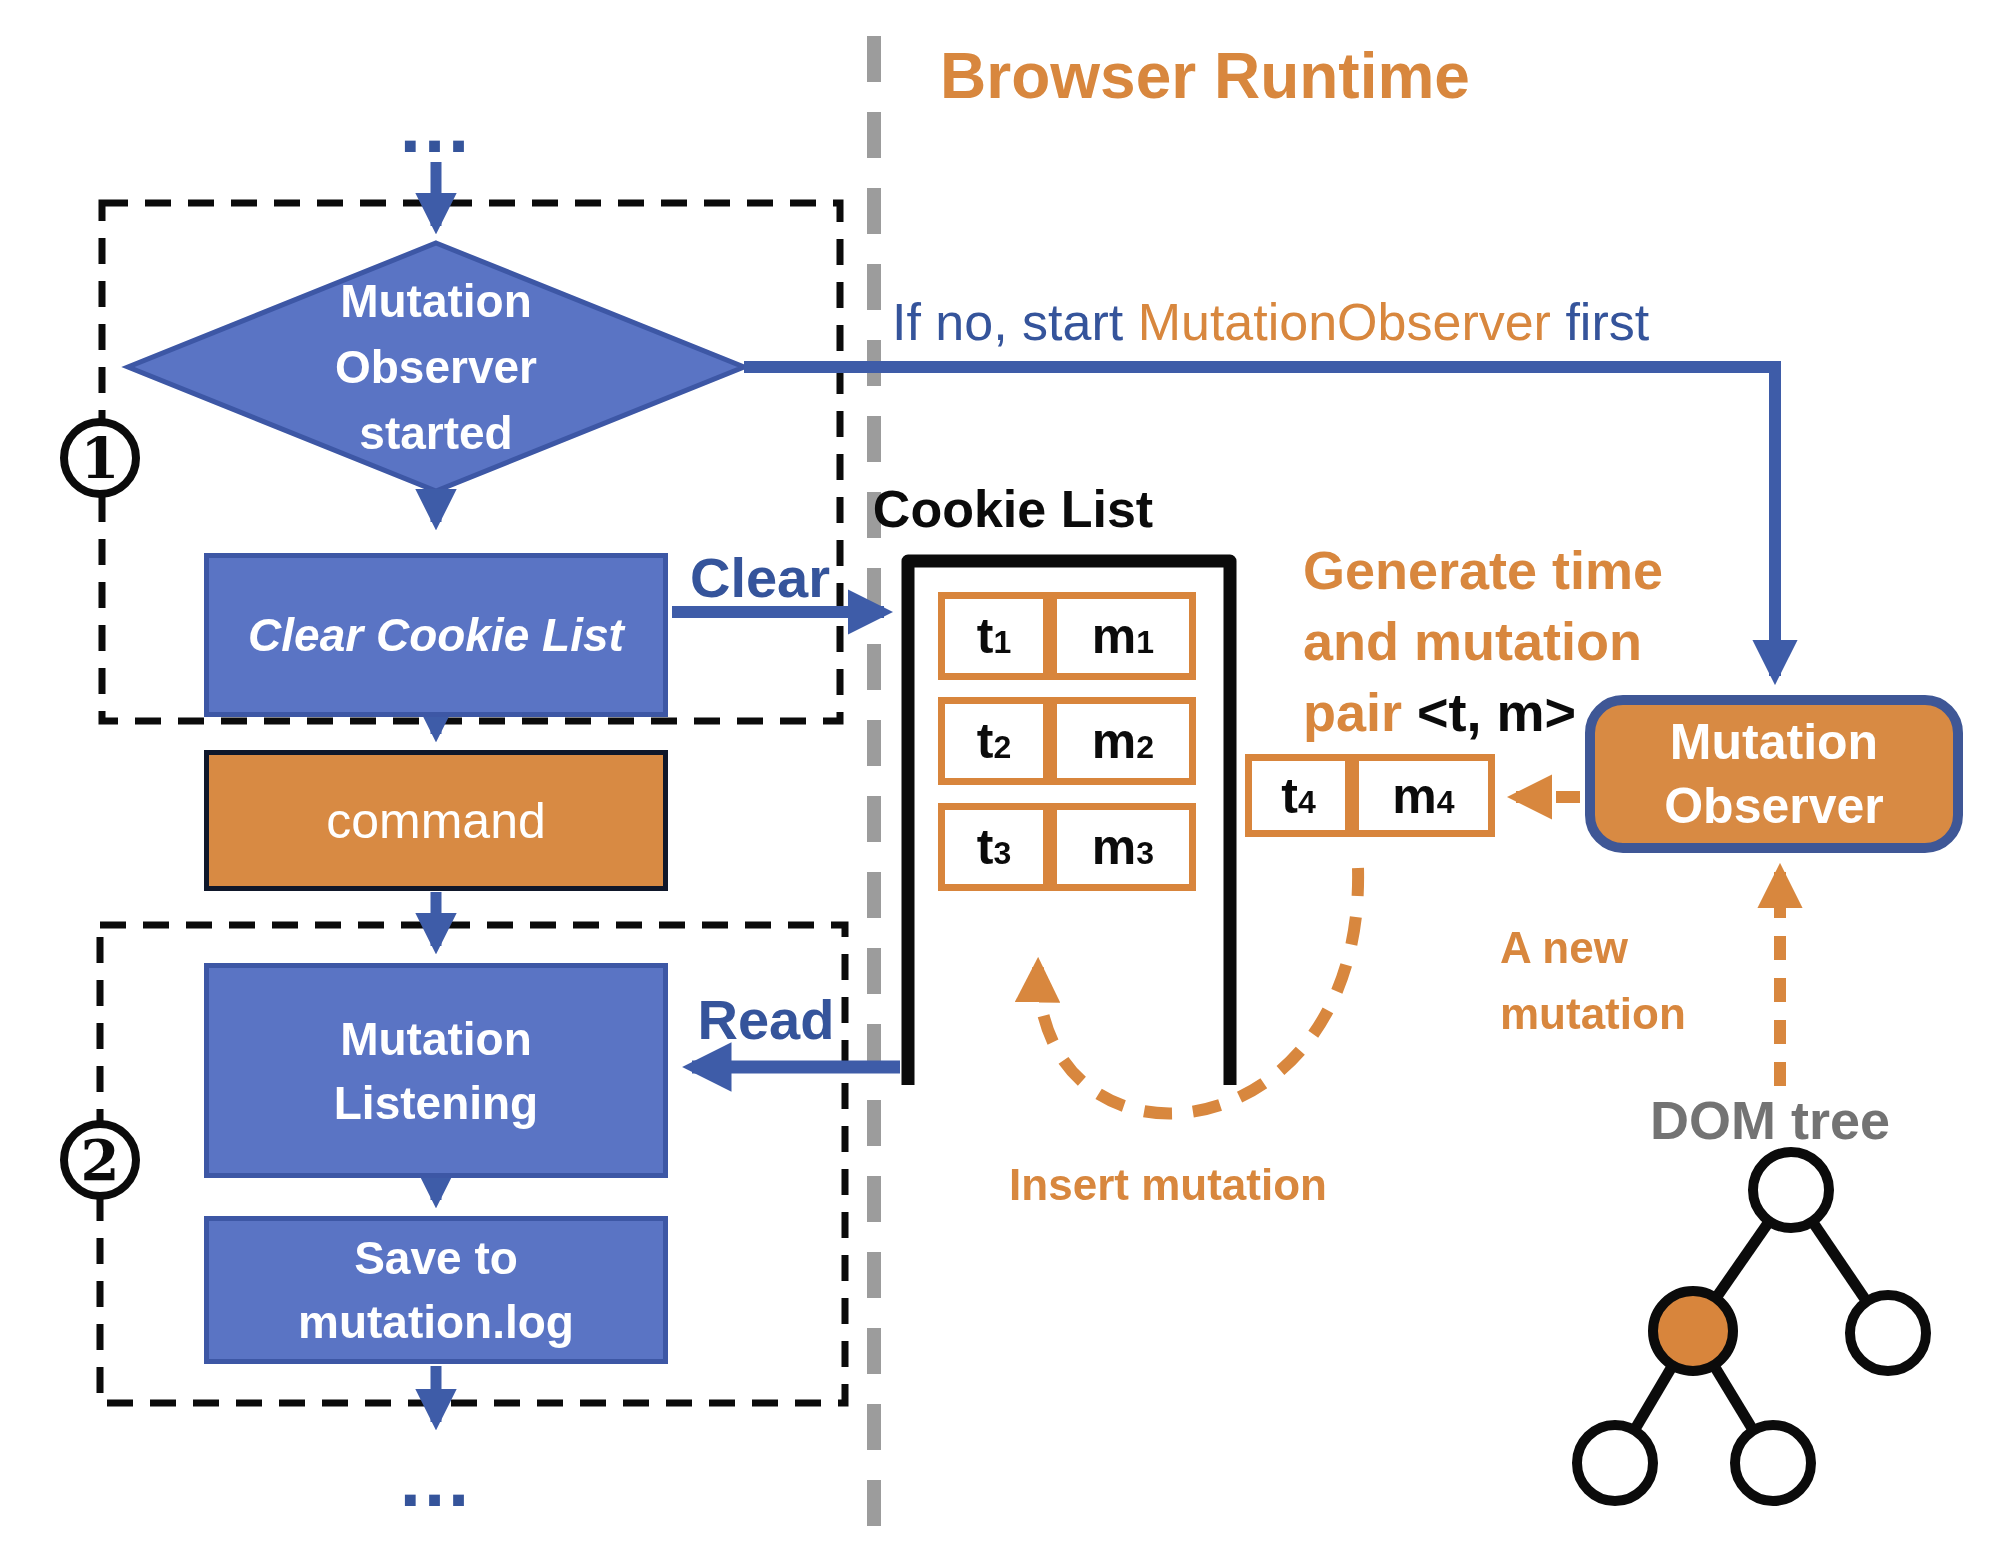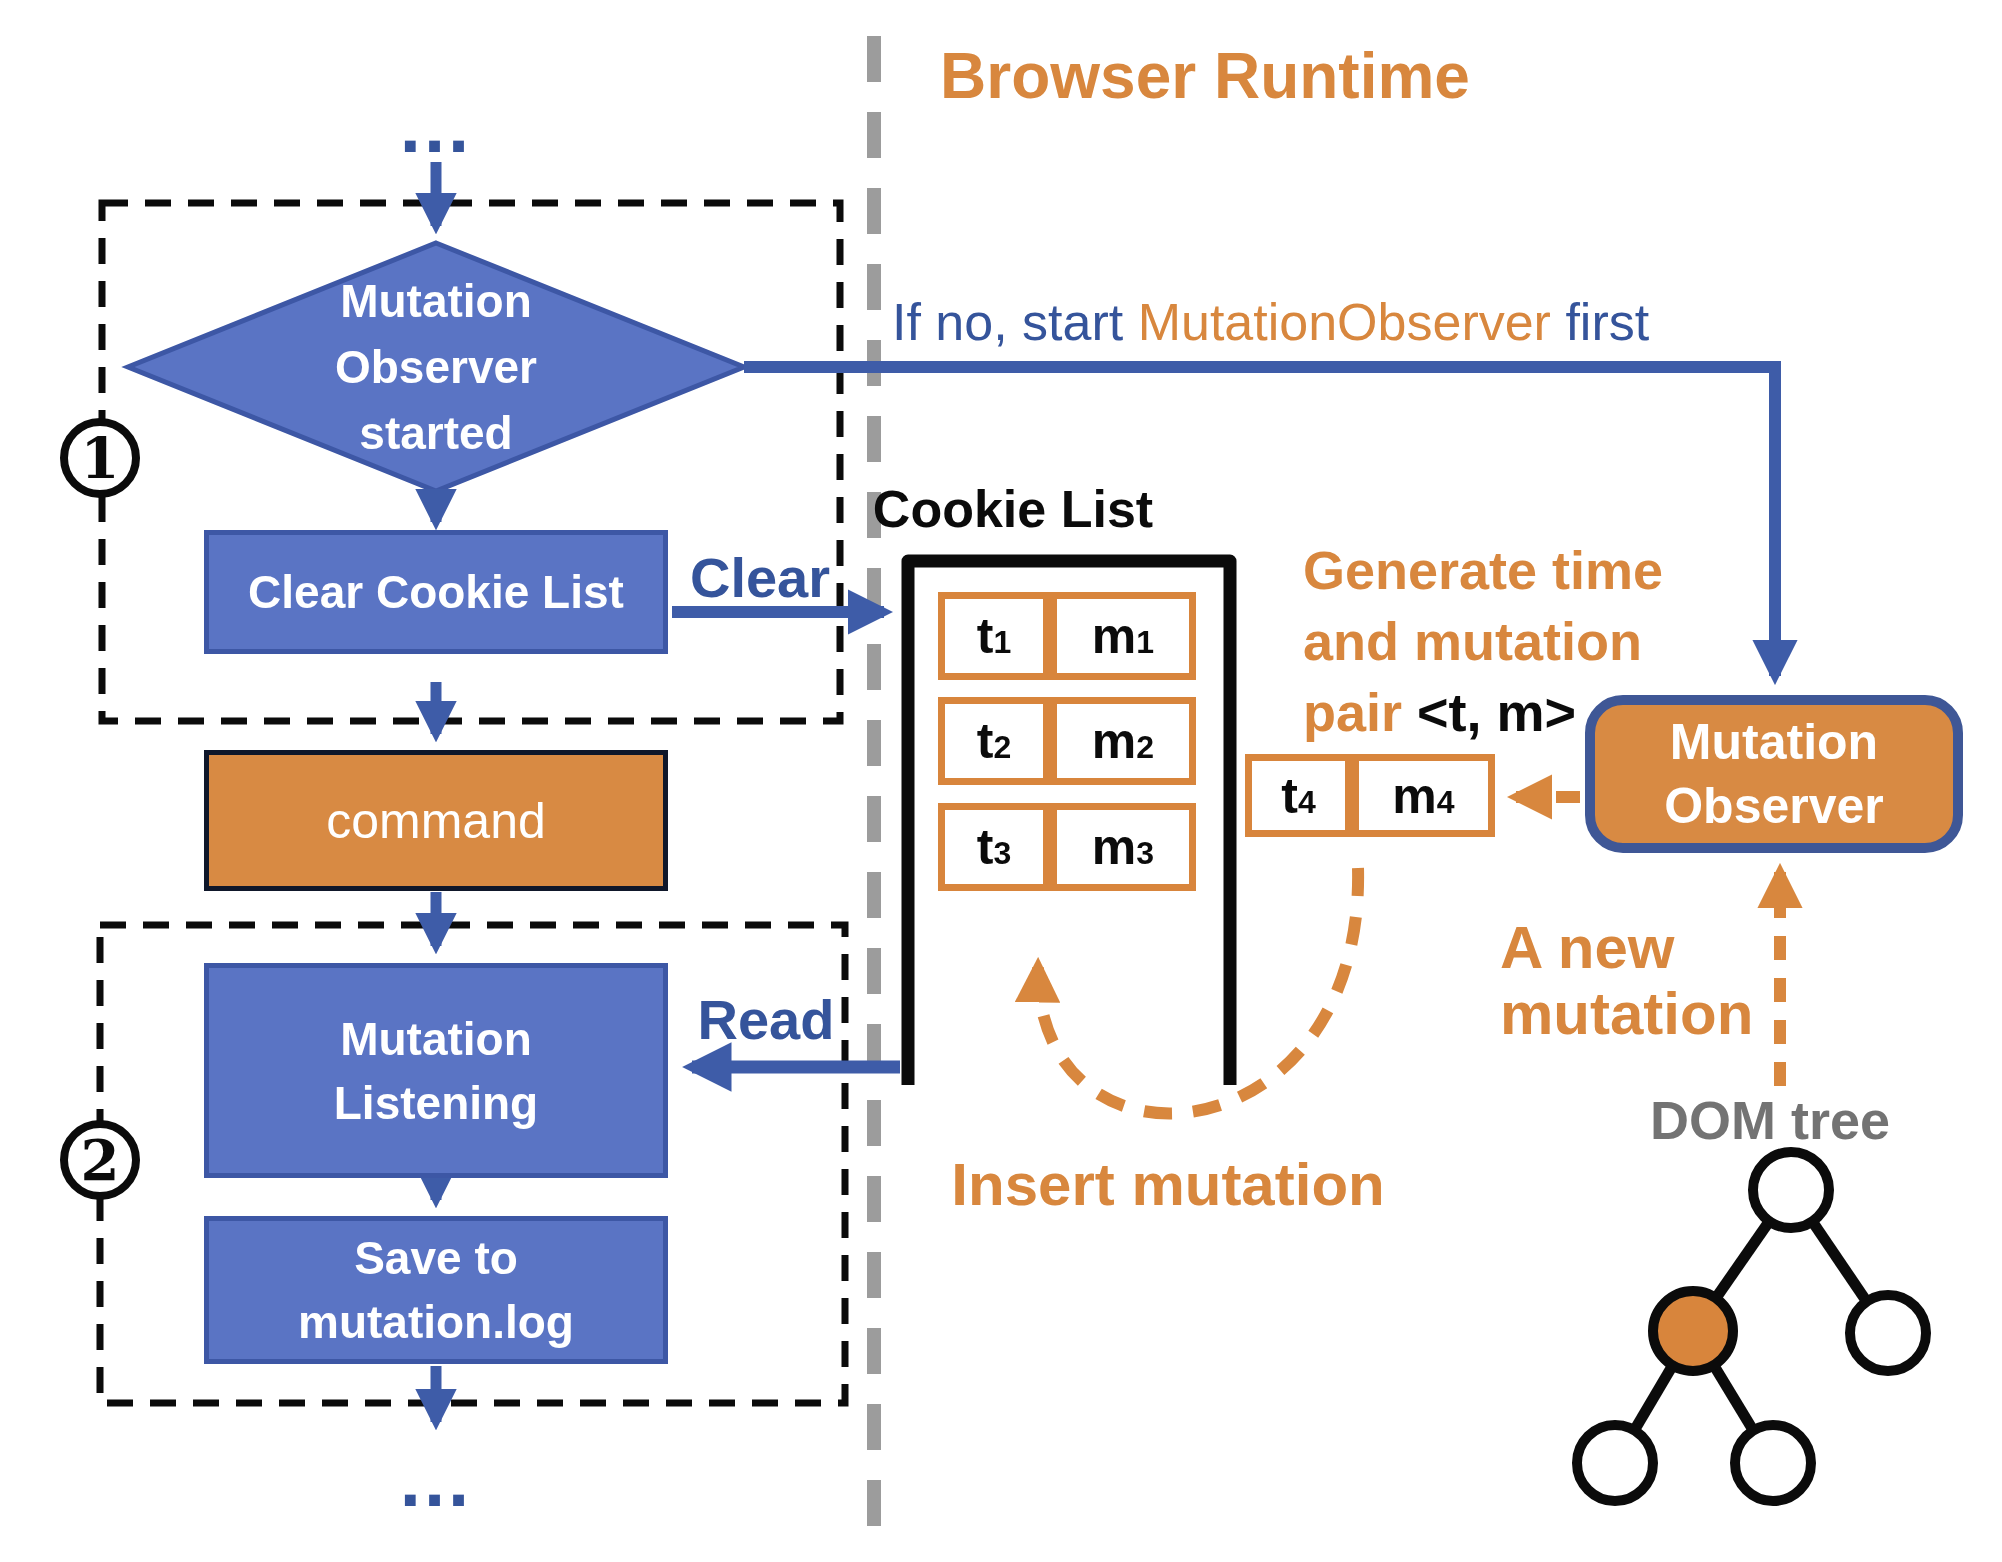--- a/index.html
+++ b/index.html
@@ -46,21 +46,21 @@
   }
   .pair-cell sub{font-size:32px;line-height:0;transform:translateY(6px);}
 
   .orange-note{color:#D8873E;font-size:54px;font-weight:bold;line-height:71px;white-space:nowrap;}
   .orange-note .blk{color:#0B0B0B;}
 
   .mo-box{
     background:#D88A43;border:10px solid #3F5796;border-radius:38px;box-sizing:border-box;
     color:#ffffff;font-size:50px;font-weight:bold;line-height:64px;
   }
-  .note-small{color:#D8873E;font-size:60px;font-weight:bold;line-height:66px;white-space:nowrap;}
+  .note-small{color:#D8873E;font-size:44px;font-weight:bold;line-height:66px;white-space:nowrap;}
   .dom-label{color:#737373;font-size:54px;font-weight:bold;white-space:nowrap;}
 </style>
 </head>
 <body>
 
 <div class="stage">
 
   <svg class="layer" width="2002" height="1562" viewBox="0 0 2002 1562">
     <defs>
       <marker id="mb" viewBox="0 0 8 8" markerWidth="3.8" markerHeight="3.8" refX="6.4" refY="4" orient="auto" markerUnits="strokeWidth">
@@ -127,21 +127,21 @@
     <div>started</div>
   </div>
 
   <div class="abs badge" style="left:60px;top:418px;">
     <span>1</span>
   </div>
   <div class="abs badge" style="left:60px;top:1120px;">
     <span>2</span>
   </div>
 
-  <div class="abs ctr flowbox" style="left:204px;top:530px;width:464px;height:124px;">
+  <div class="abs ctr flowbox" style="left:204px;top:553px;width:464px;height:164px;font-style:italic;">
     <span>Clear Cookie List</span>
   </div>
 
   <div class="abs ctr cmdbox" style="left:204px;top:750px;width:464px;height:141px;">
     <span>command</span>
   </div>
 
   <div class="abs col flowbox" style="left:204px;top:963px;width:464px;height:215px;">
     <div>Mutation</div>
     <div>Listening</div>

